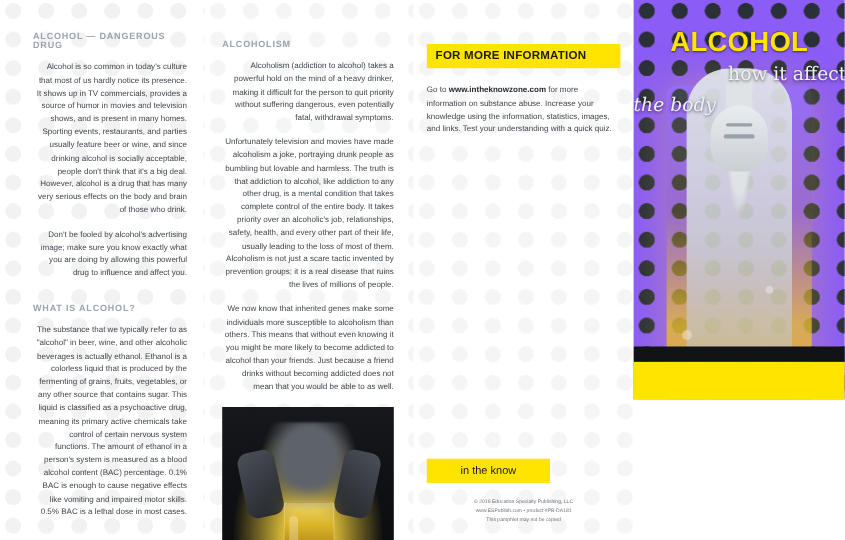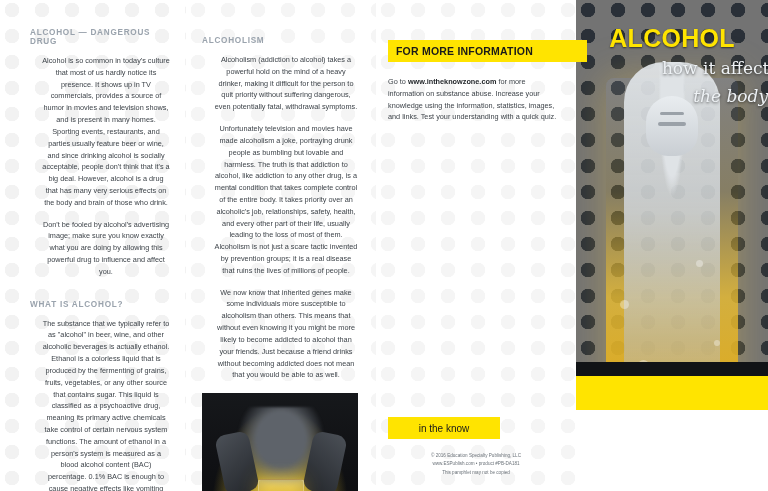--- a/index.html
+++ b/index.html
@@ -43,22 +43,22 @@
     letter-spacing:.09em;
     font-weight:bold;
     margin:0 0 9px 0;
     text-transform:uppercase;
   }
   h2.sec.second{margin-top:22px;}
   .body-txt{
     color:#3e444a;
     font-size:7.3px;
     line-height:1.62;
-    margin:0 0 10px 12px;
-    text-align:center;
+    margin:0 0 10px 0;
+    text-align:right;
   }
 
   
   .panel2{
     position:relative;
     width:190px;height:364px;
     background:#ffffff;
     box-sizing:border-box;
     padding:36px 18px 10px 16px;
   }
@@ -127,21 +127,21 @@
       radial-gradient(circle at 42px 10px, #f2f2f2 0 7px, transparent 7.5px),
       radial-gradient(circle at 72px 10px, #f2f2f2 0 7px, transparent 7.5px),
       radial-gradient(circle at 102px 10px, #f2f2f2 0 7px, transparent 7.5px),
       radial-gradient(circle at 132px 10px, #f2f2f2 0 7px, transparent 7.5px),
       radial-gradient(circle at 162px 10px, #f2f2f2 0 7px, transparent 7.5px),
       radial-gradient(circle at 192px 10px, #f2f2f2 0 7px, transparent 7.5px);
     background-size:180px 26px;
     opacity:.7;
   }
   .yellowbar{
-    position:absolute;left:12px;top:40px;width:199px;height:22px;
+    position:absolute;left:12px;top:40px;width:176px;height:22px;
     background:#ffe400;
     display:flex;align-items:center;
     z-index:3;
   }
   .yellowbar span{
     color:#1a1a1a;font-weight:bold;font-size:10.5px;letter-spacing:.02em;
     padding-left:8px;
   }
   .p3body{
     position:absolute;left:12px;top:76px;width:172px;z-index:3;
@@ -165,23 +165,23 @@
   .fineprint{
     position:absolute;left:0;bottom:14px;width:200px;text-align:center;z-index:3;
   }
   .fineprint div{
     color:#6c737a;font-size:4.6px;line-height:1.8;
   }
 
   
   .panel4{
     position:relative;
-    width:192px;height:410px;
+    width:192px;height:363px;
     overflow:hidden;
-    background:#737373;
+    background:#8b5cf6;
   }
   .p4-hex{
     position:absolute;left:0;top:0;width:192px;height:491px;
     background:
       radial-gradient(circle at 12px 10px, #2a3038 0 7px, transparent 7.5px),
       radial-gradient(circle at 42px 10px, #2a3038 0 7px, transparent 7.5px),
       radial-gradient(circle at 72px 10px, #2a3038 0 7px, transparent 7.5px),
       radial-gradient(circle at 102px 10px, #2a3038 0 7px, transparent 7.5px),
       radial-gradient(circle at 132px 10px, #2a3038 0 7px, transparent 7.5px),
       radial-gradient(circle at 162px 10px, #2a3038 0 7px, transparent 7.5px),
@@ -232,21 +232,21 @@
     color:#ffe400;font-size:25px;font-weight:bold;letter-spacing:.01em;
     line-height:1;text-shadow:0 1px 2px rgba(0,0,0,.6);
   }
   .p4-sub1{
     position:absolute;left:0;top:58px;width:192px;text-align:center;z-index:6;
     color:#eef2f5;font-size:17px;font-family:"DejaVu Serif", serif;
     text-shadow:0 1px 3px rgba(0,0,0,.65);
     padding-left:48px;
   }
   .p4-sub2{
-    position:absolute;left:0;top:86px;width:192px;text-align:right;z-index:6;
+    position:absolute;left:0;top:86px;width:192px;text-align:left;z-index:6;
     color:#eef2f5;font-size:17px;font-style:italic;font-family:"DejaVu Serif", serif;
     text-shadow:0 1px 3px rgba(0,0,0,.65);
   }
   .p4-yellowfoot{
     position:absolute;left:0;bottom:0;width:192px;height:34px;background:#ffe400;z-index:7;
   }
   .p4-blackstrip{
     position:absolute;left:0;bottom:34px;width:192px;height:14px;background:#111316;z-index:7;
   }
 </style>

